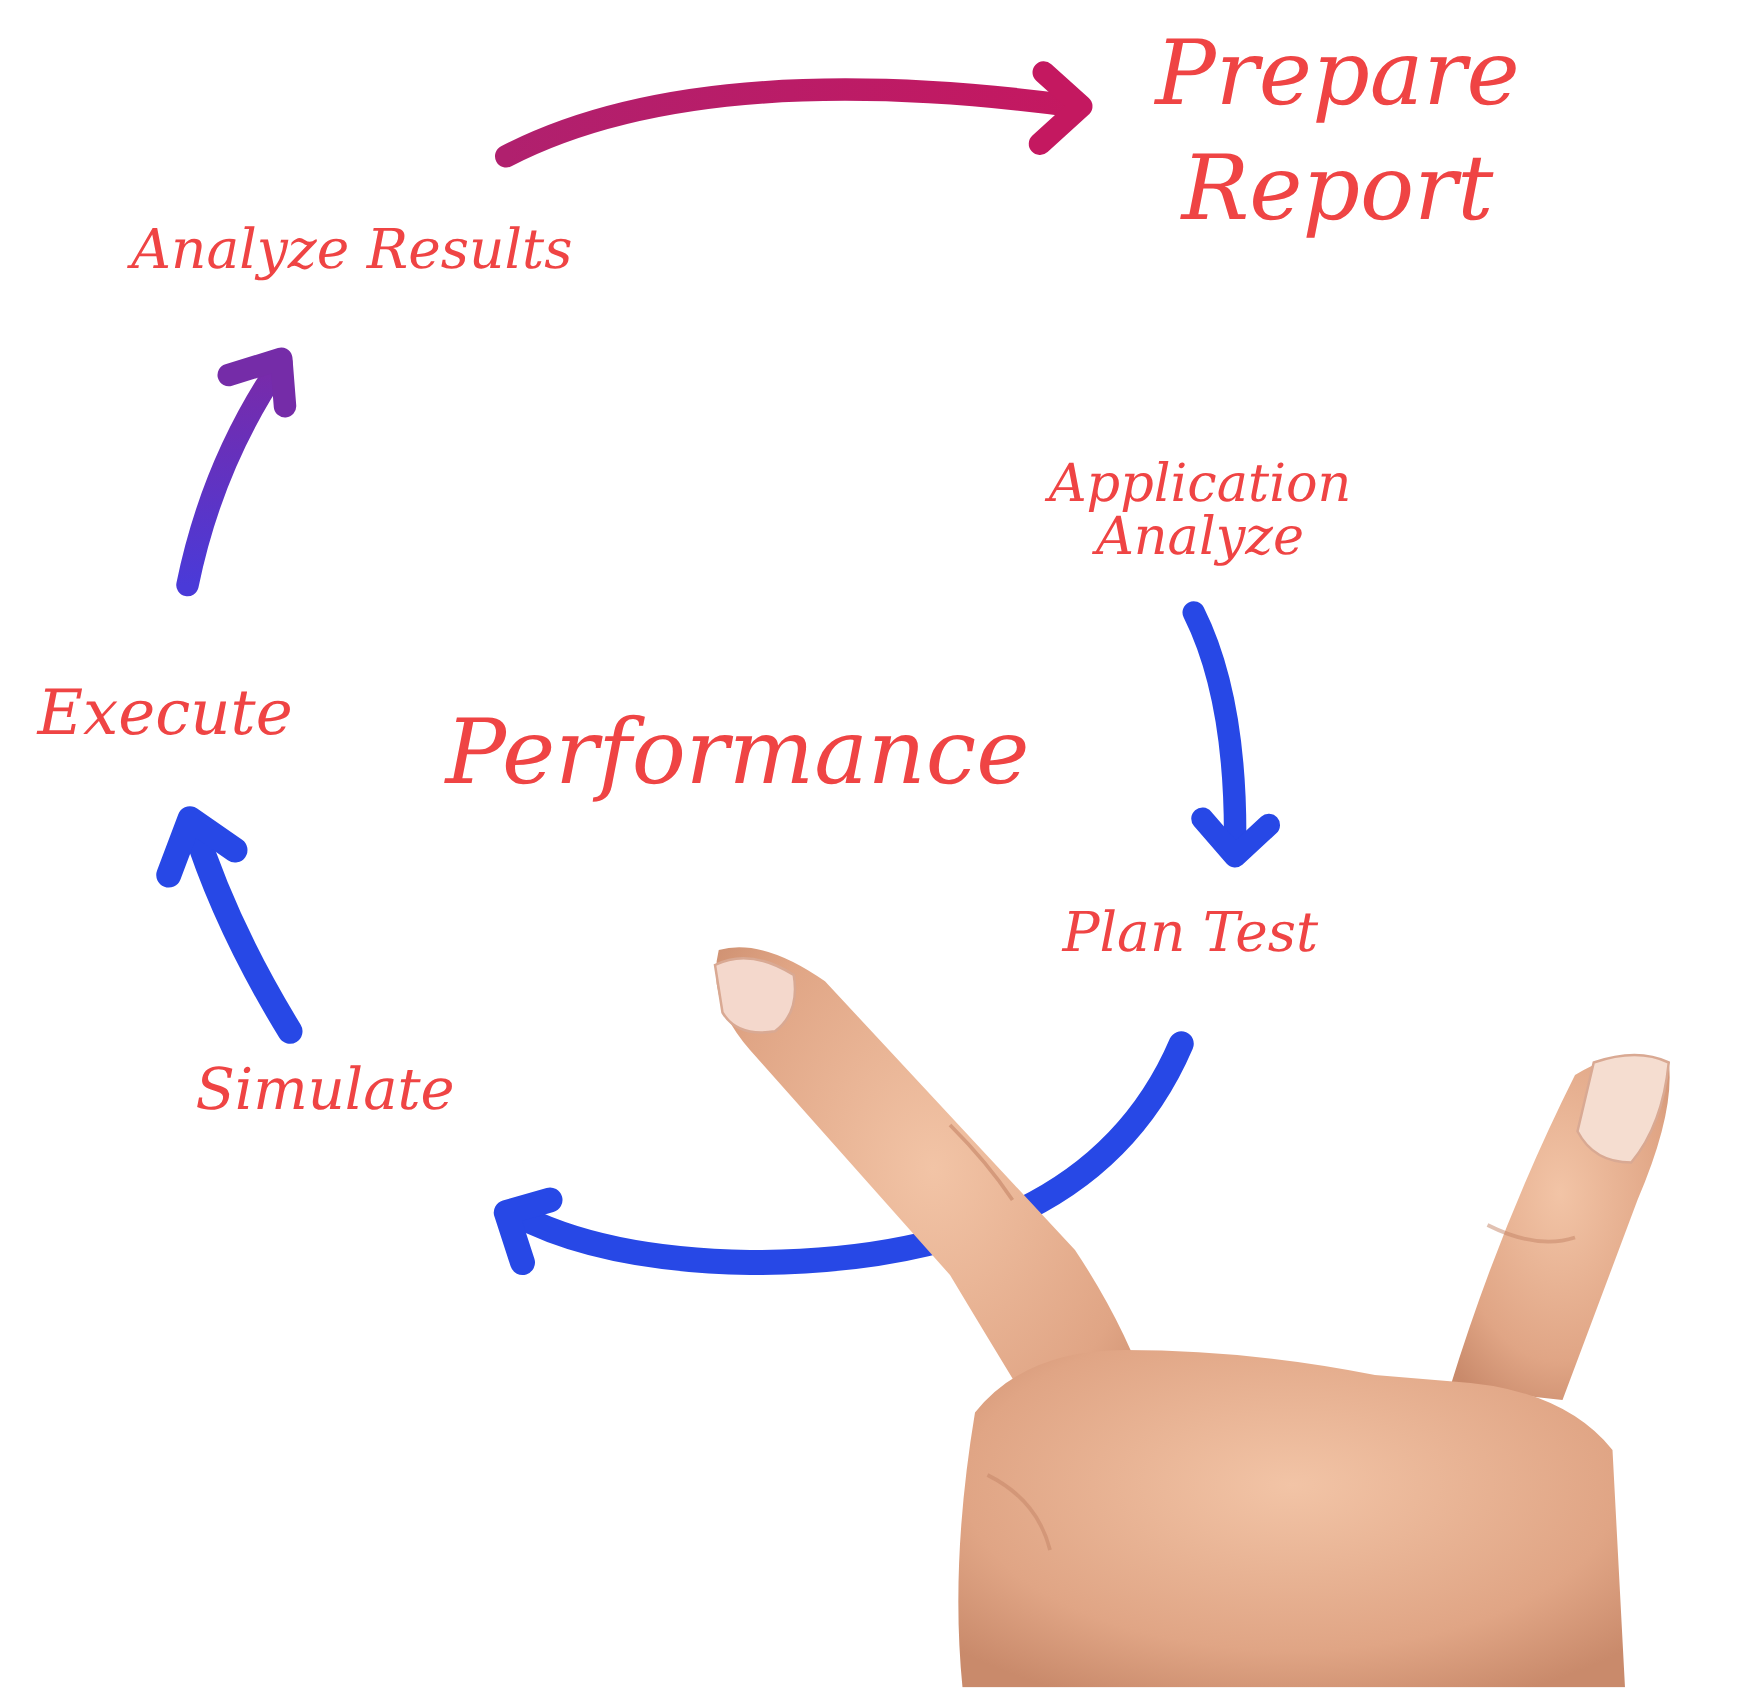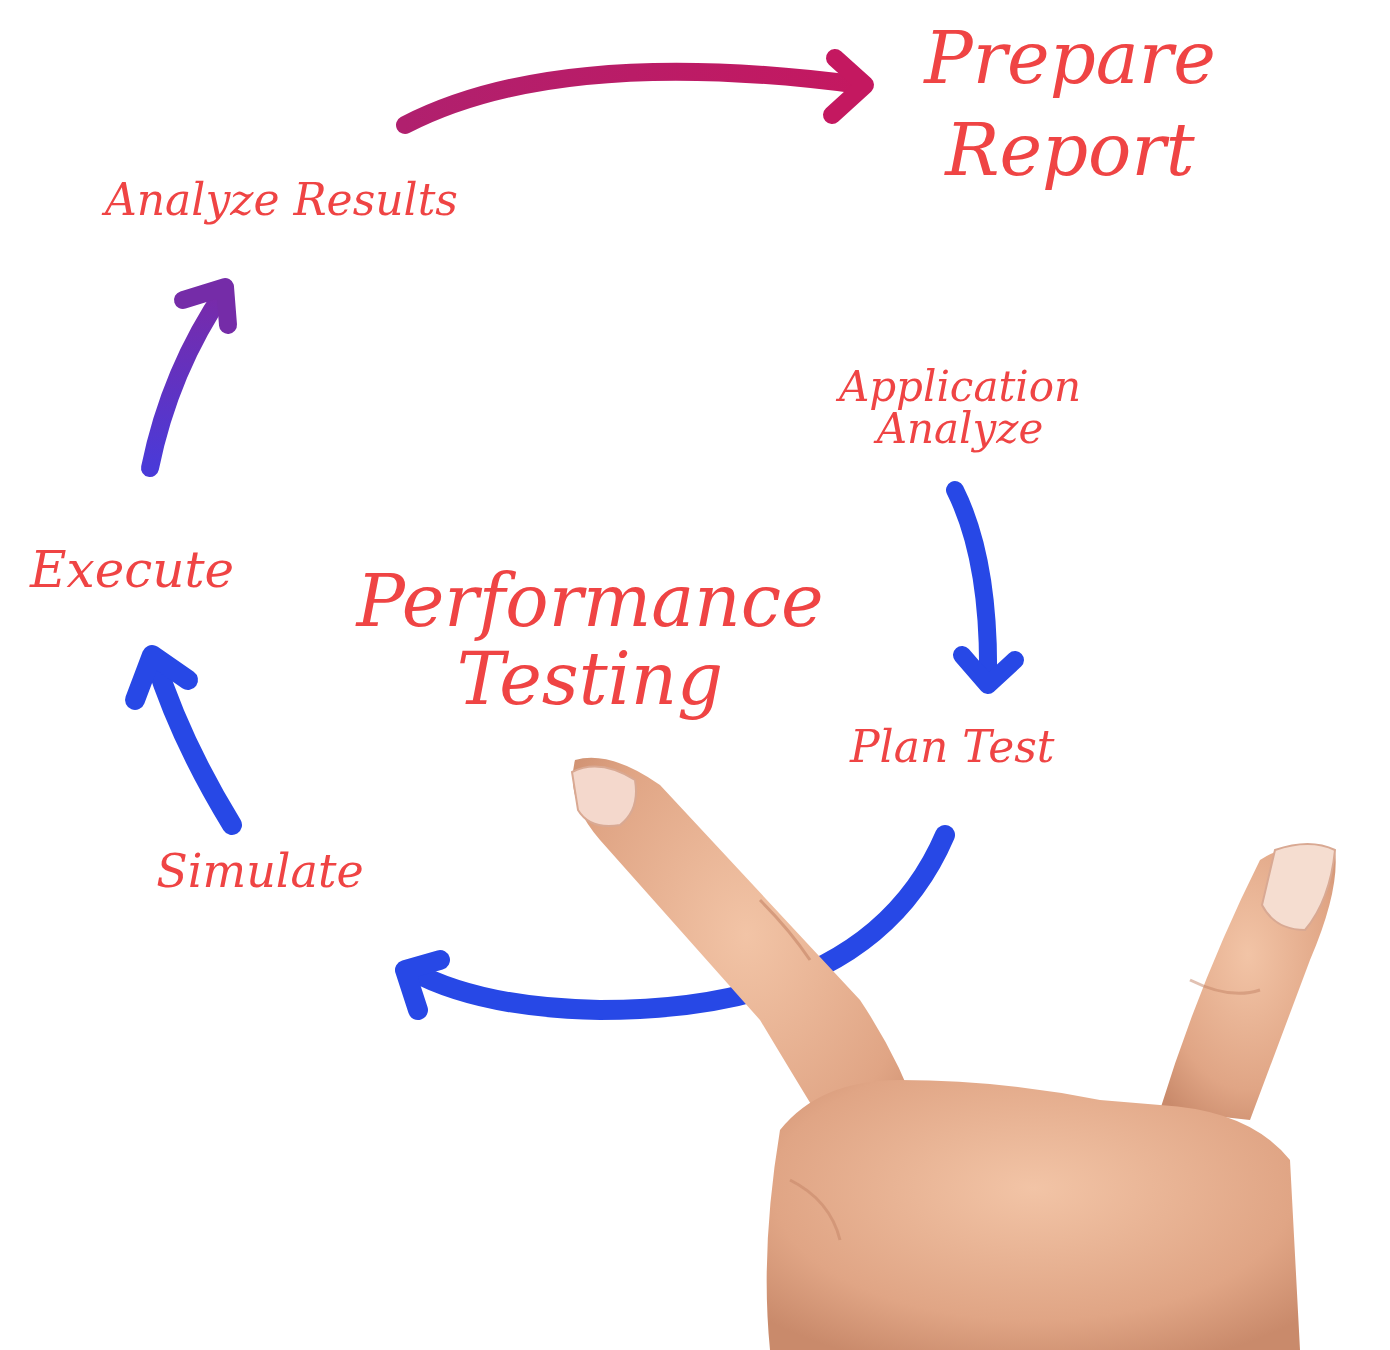--- a/index.html
+++ b/index.html
@@ -82,21 +82,20 @@
 
   <div class="label center" style="left:795px; top:362px; width:330px; font-size:42px;">
     <div style="margin-top:4px;">Application</div>
     <div>Analyze</div>
   </div>
 
   <div class="label" style="left:30px; top:545px; font-size:50px;">Execute</div>
 
   <div class="label center" style="left:260px; top:565px; width:660px; font-size:72px;">
     <div>Performance</div>
-    <div style="margin-top:6px;">Testing</div>
   </div>
 
   <div class="label" style="left:850px; top:725px; font-size:44px;font-style:italic;">Plan Test</div>
 
   <div class="label center" style="left:20px; top:848px; width:480px; font-size:46px;">
     <div>Simulate</div>
   </div>
 
 </div>
 

